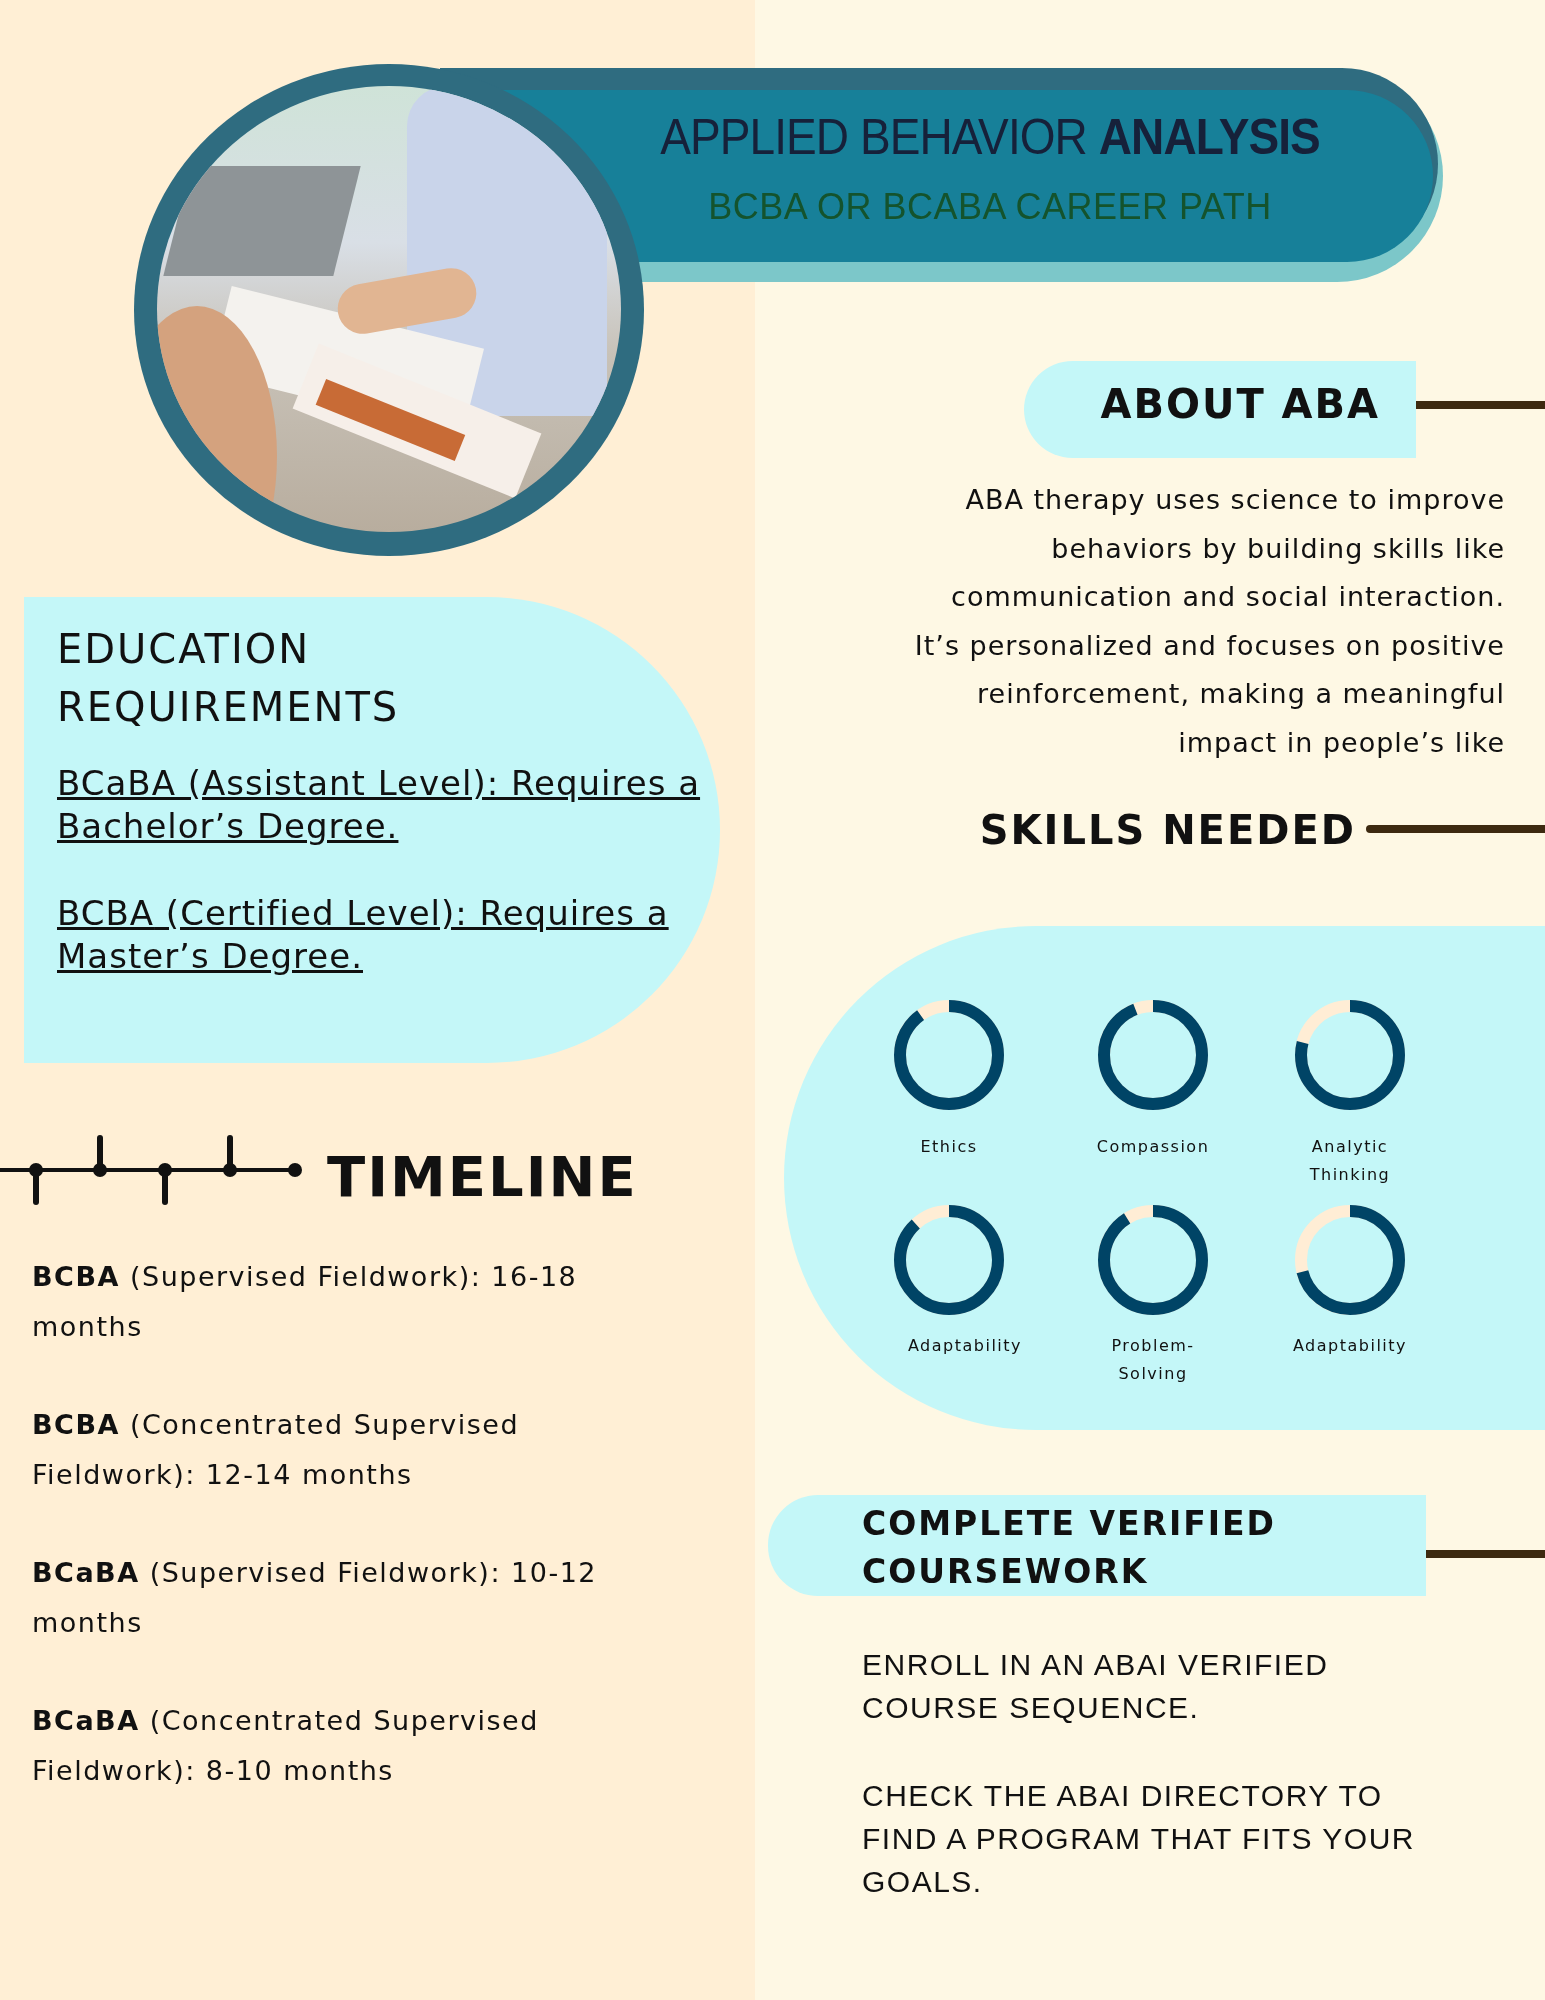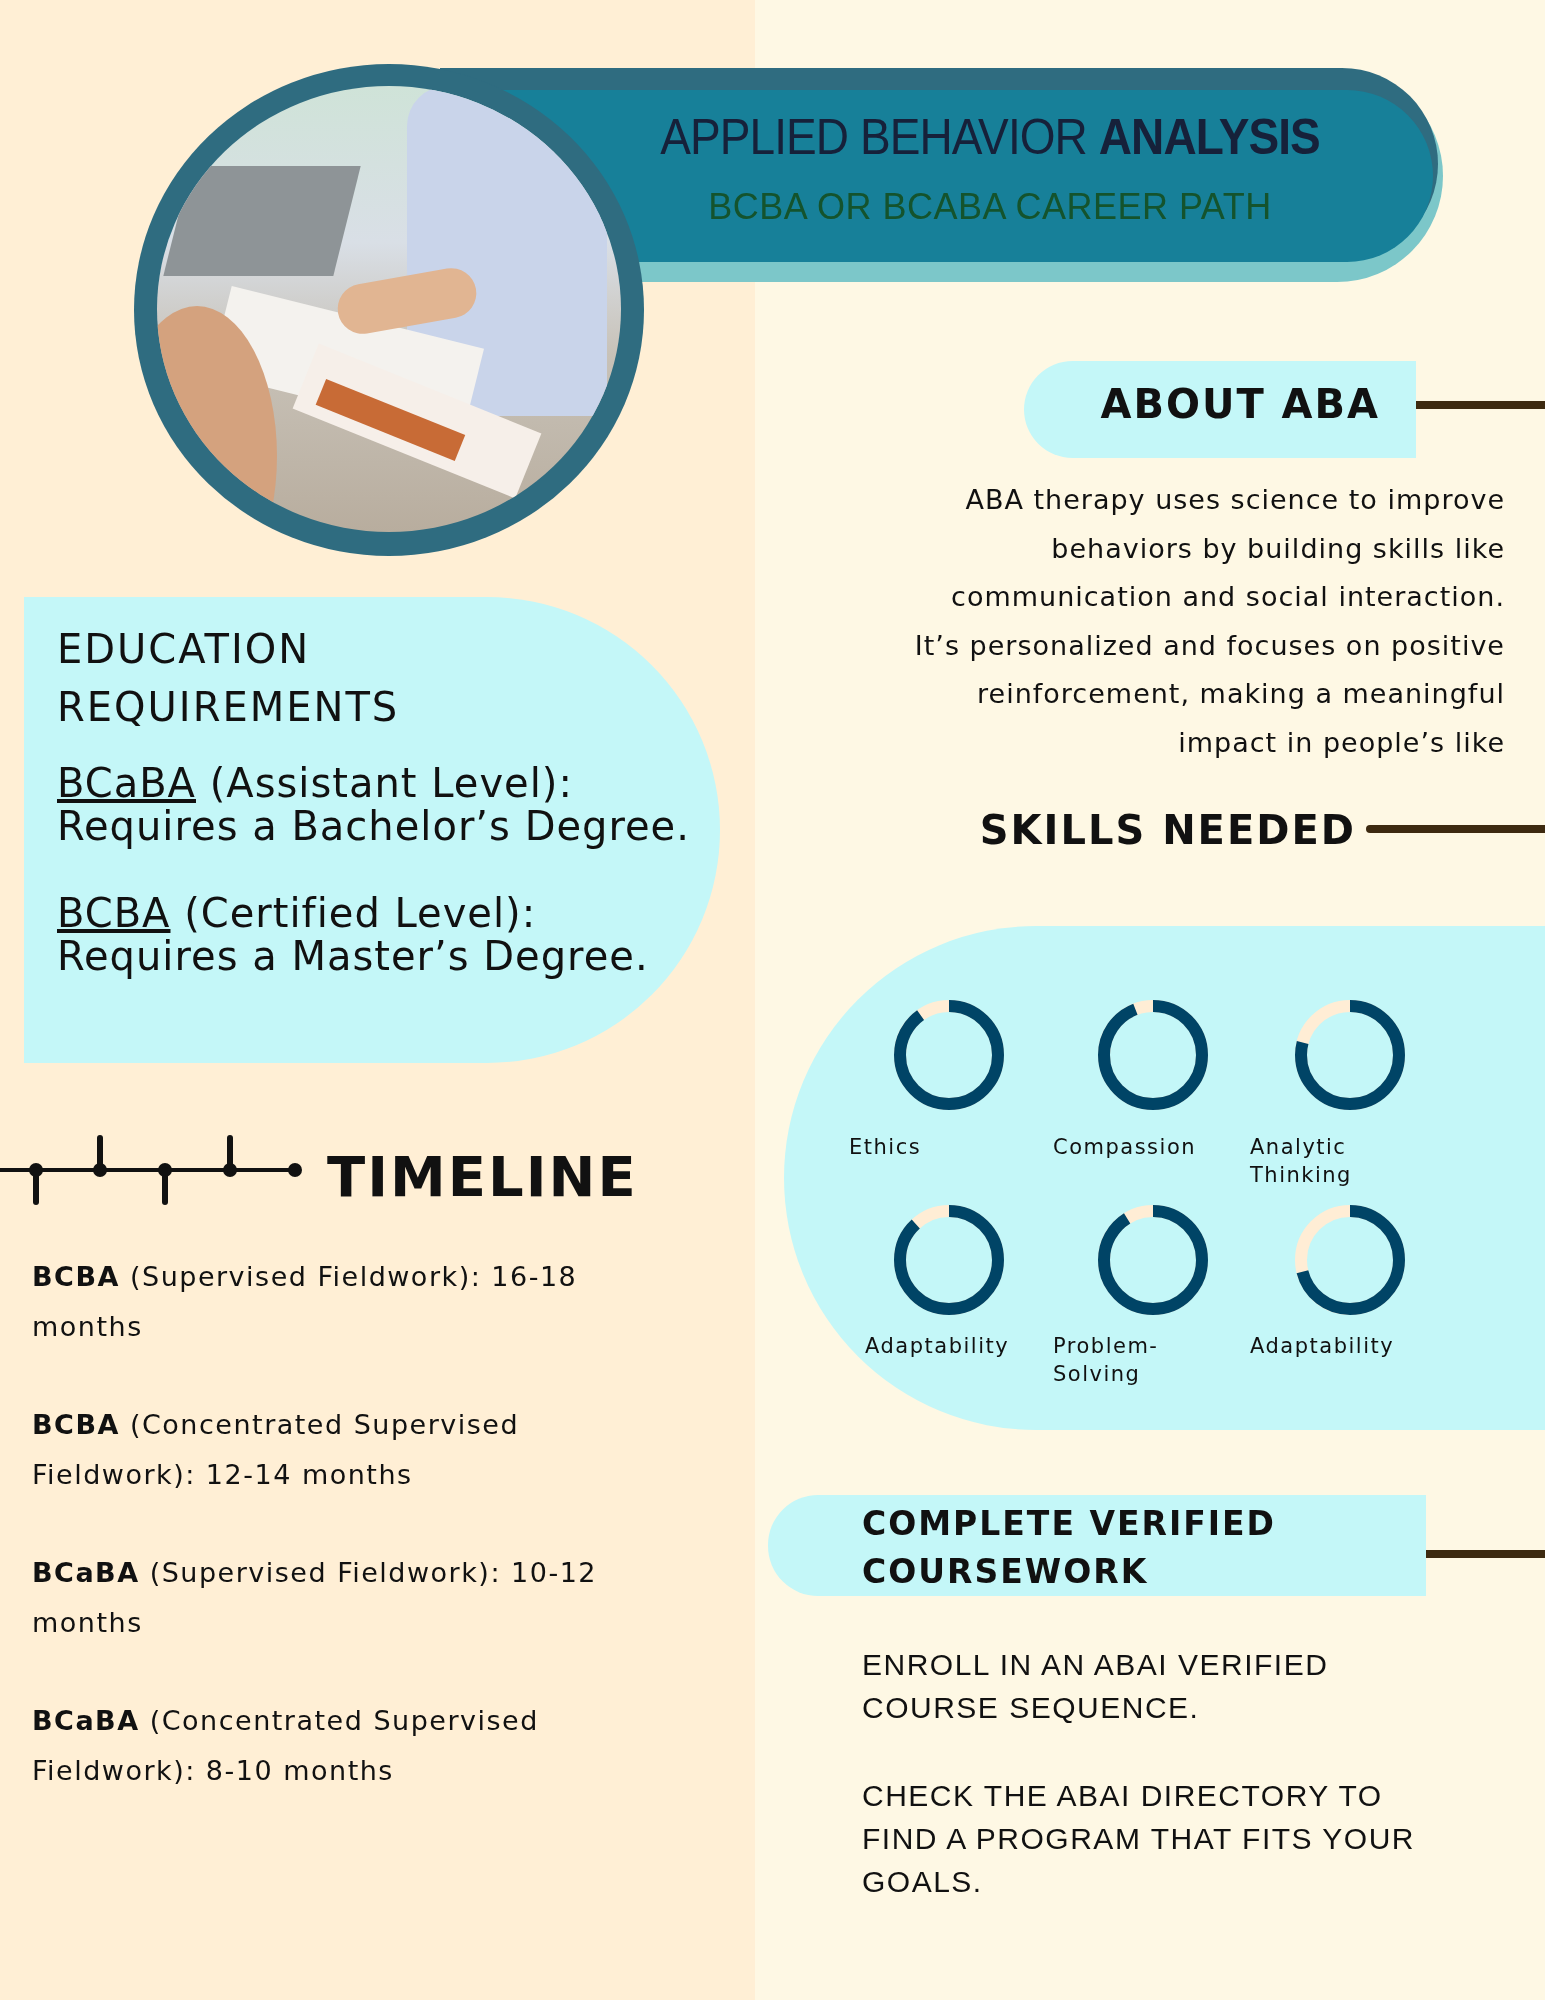--- a/index.html
+++ b/index.html
@@ -59,21 +59,21 @@
   
   .edu-panel {
     position: absolute; left: 24px; top: 597px; width: 696px; height: 466px;
     background: #c4f7f8; border-radius: 0 233px 233px 0;
   }
   .edu-title {
     position: absolute; left: 57px; top: 620px; width: 500px;
     font-size: 40px; font-weight: 400; line-height: 58px; letter-spacing: 2px;
   }
   .edu-item {
-    position: absolute; left: 57px; width: 650px; font-size: 40px; line-height: 43px; letter-spacing: 1px;
+    position: absolute; left: 57px; width: 650px; font-size: 34px; line-height: 43px; letter-spacing: 1px; text-decoration: underline;
   }
   .edu-item u { text-decoration: underline; }
 
   
   .timeline-icon { position: absolute; left: 0; top: 1130px; width: 305px; height: 80px; }
   .timeline-title { position: absolute; left: 327px; top: 1144px; font-size: 56px; font-weight: 700; letter-spacing: 2px; }
   .tl-item { position: absolute; left: 32px; width: 600px; font-size: 27px; line-height: 50px; letter-spacing: 1.5px; }
   .tl-item b { font-weight: 700; }
 
   
@@ -88,21 +88,21 @@
     font-size: 27px; line-height: 48.5px; letter-spacing: 1px;
   }
 
   .skills-title { position: absolute; left: 916px; top: 807px; width: 440px; text-align: right; font-size: 40px; font-weight: 700; letter-spacing: 2px; }
 
   .skills-panel {
     position: absolute; left: 784px; top: 926px; width: 780px; height: 504px;
     background: #c4f7f8; border-radius: 252px 0 0 252px;
   }
   .donut { position: absolute; width: 112px; height: 112px; }
-  .skill-label { position: absolute; width: 200px; text-align: left; font-size: 21px; line-height: 28px; letter-spacing: 1.5px; }
+  .skill-label { position: absolute; width: 200px; text-align: center; font-size: 16px; line-height: 28px; letter-spacing: 1.5px; }
 
   
   .cw-tag {
     position: absolute; left: 768px; top: 1495px; width: 658px; height: 101px;
     background: #c4f7f8; border-radius: 50px 0 0 50px;
   }
   .cw-title { position: absolute; left: 862px; top: 1500px; width: 500px; font-size: 33px; font-weight: 700; line-height: 48px; letter-spacing: 2px; }
   .cw-text { position: absolute; left: 862px; width: 620px; font-family: "Liberation Sans", sans-serif; font-size: 30px; line-height: 43px; letter-spacing: 1.5px; }
 </style>
 </head>

